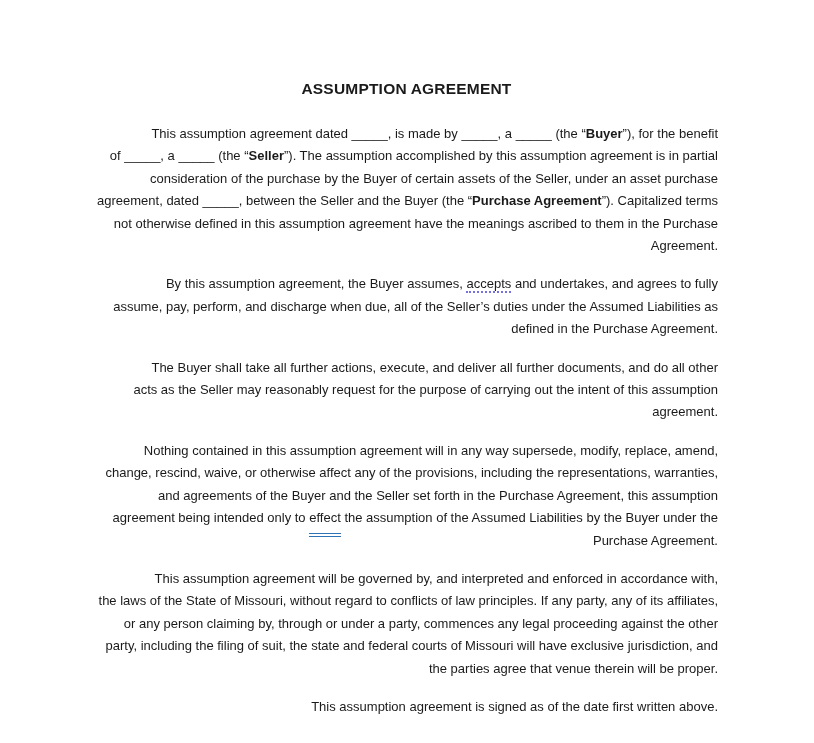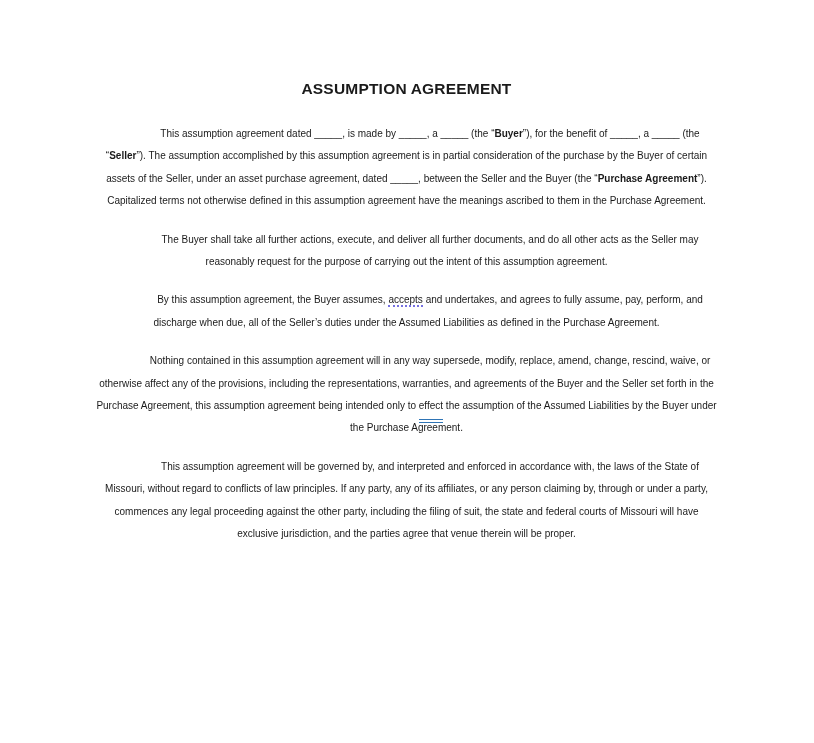--- a/index.html
+++ b/index.html
@@ -21,25 +21,25 @@
   }
   .doc-title {
     text-align: center;
     font-weight: bold;
     font-size: 15.5px;
     line-height: 20px;
     margin: 0 0 24px 0;
     letter-spacing: 0.2px;
   }
   .para {
-    font-size: 10px;
+    font-size: 13px;
     line-height: 22.4px;
     margin: 0 0 16px 0;
     text-indent: 47px;
-    text-align: center;
+    text-align: right;
   }
   .para:last-child {
     margin-bottom: 0;
   }
   .bold {
     font-weight: bold;
   }
   .u-dotted {
     border-bottom: 2px dotted var(--style-underline, #7670e0);
     padding-bottom: 0px;
@@ -49,18 +49,19 @@
     padding-bottom: 8px;
   }
 </style>
 </head>
 <body>
 
 <div class="page">
   <h1 class="doc-title">ASSUMPTION AGREEMENT</h1>
   <div>
       <p class="para"><span>This assumption agreement dated _____, is made by _____, a _____ (the “</span><span class="bold">Buyer</span><span>”), for the benefit of _____, a _____ (the “</span><span class="bold">Seller</span><span>”). The assumption accomplished by this assumption agreement is in partial consideration of the purchase by the Buyer of certain assets of the Seller, under an asset purchase agreement, dated _____, between the Seller and the Buyer (the “</span><span class="bold">Purchase Agreement</span><span>”). Capitalized terms not otherwise defined in this assumption agreement have the meanings ascribed to them in the Purchase Agreement.</span></p>
+      <p class="para"><span>By this assumption agreement, the Buyer assumes, </span><span class="u-dotted">accepts</span><span> and undertakes, and agrees to fully assume, pay, perform, and discharge when due, all of the Seller’s duties under the Assumed Liabilities as defined in the Purchase Agreement.</span></p>
       <p class="para"><span>The Buyer shall take all further actions, execute, and deliver all further documents, and do all other acts as the Seller may reasonably request for the purpose of carrying out the intent of this assumption agreement.</span></p>
-      <p class="para"><span>By this assumption agreement, the Buyer assumes, </span><span class="u-dotted">accepts</span><span> and undertakes, and agrees to fully assume, pay, perform, and discharge when due, all of the Seller’s duties under the Assumed Liabilities as defined in the Purchase Agreement.</span></p>
       <p class="para"><span>Nothing contained in this assumption agreement will in any way supersede, modify, replace, amend, change, rescind, waive, or otherwise affect any of the provisions, including the representations, warranties, and agreements of the Buyer and the Seller set forth in the Purchase Agreement, this assumption agreement being intended only to </span><span class="u-double">effect</span><span> the assumption of the Assumed Liabilities by the Buyer under the Purchase Agreement.</span></p>
       <p class="para"><span>This assumption agreement will be governed by, and interpreted and enforced in accordance with, the laws of the State of Missouri, without regard to conflicts of law principles. If any party, any of its affiliates, or any person claiming by, through or under a party, commences any legal proceeding against the other party, including the filing of suit, the state and federal courts of Missouri will have exclusive jurisdiction, and the parties agree that venue therein will be proper.</span></p>
+      <p class="para"><span>This assumption agreement is signed as of the date first written above.</span></p>
     </div>
 </div>
 
 </body></html>

